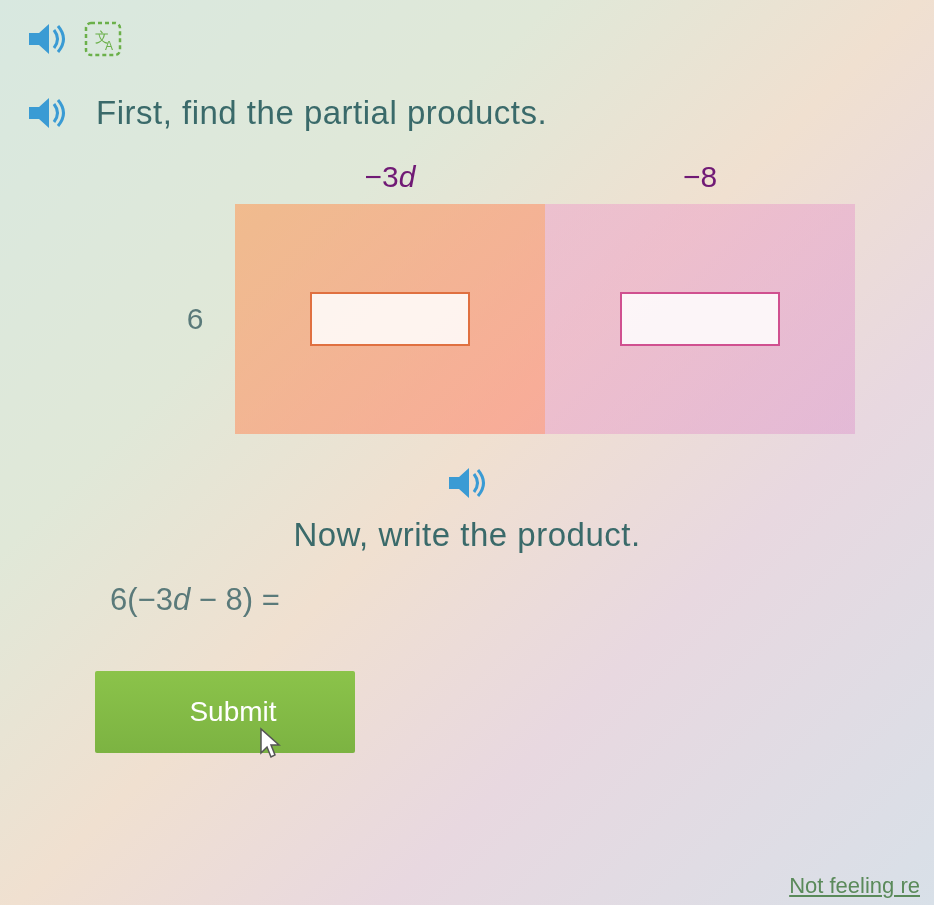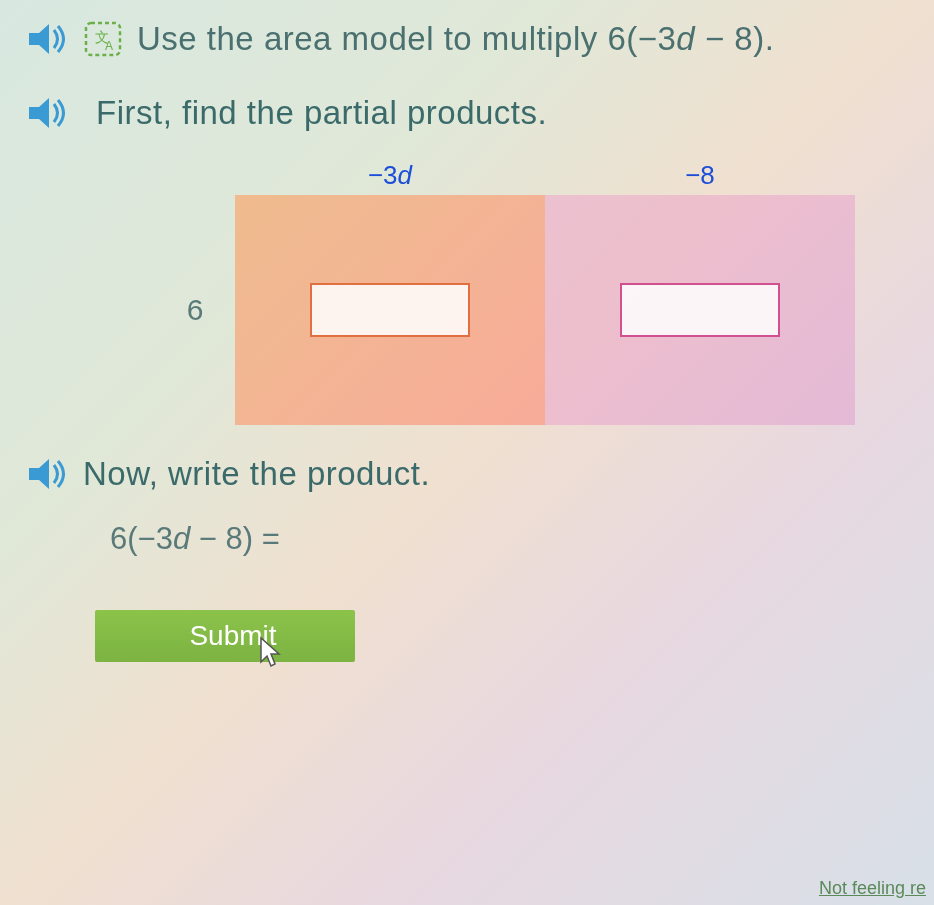--- a/index.html
+++ b/index.html
@@ -23,23 +23,23 @@
 
   .area-model {
     margin-left: 130px;
     margin-top: 10px;
     margin-bottom: 30px;
   }
   .headers { display: flex; }
   .col-spacer { width: 80px; }
   .col-header {
     text-align: center;
-    font-size: 26px;
-    color: #1d4ed8;
-    padding-bottom: 4px;
+    font-size: 30px;
+    color: #701a75;
+    padding-bottom: 10px;
   }
   .col1h { width: 310px; }
   .col2h { width: 310px; }
   .model-row { display: flex; align-items: center; }
   .row-label {
     width: 80px;
     text-align: center;
     font-size: 30px;
     color: #5a7a7a;
   }
@@ -60,32 +60,32 @@
     width: 160px;
     height: 54px;
     background: rgba(255,255,255,0.85);
     border: 2px solid;
     font-size: 24px;
     text-align: center;
   }
   .inp1 { border-color: #e07040; }
   .inp2 { border-color: #d05090; }
 
-  .row3 { margin-bottom: 28px; margin-top: 10px; }
+  .row3 { margin-bottom: 28px; margin-top: 10px; flex-direction: column; }
   .equation {
     margin-left: 85px;
     font-size: 31px;
     color: #5a7a7a;
     margin-bottom: 53px;
   }
 
   .submit-btn {
     margin-left: 70px;
     width: 260px;
-    height: 52px;
+    height: 82px;
     background: linear-gradient(#8bc34a, #7cb342);
     color: #fff;
     font-size: 28px;
     border: none;
     border-radius: 2px;
     cursor: pointer;
     display: flex;
     align-items: center;
     justify-content: center;
     position: relative;
@@ -94,22 +94,22 @@
   .cursor-icon {
     position: absolute;
     right: 70px;
     bottom: -8px;
     width: 28px;
     height: 34px;
   }
   .footer-link {
     position: absolute;
     bottom: 6px;
-    right: 8px;
-    font-size: 18px;
+    right: 14px;
+    font-size: 22px;
     color: #5a8a5a;
     text-decoration: underline;
     cursor: pointer;
   }
 </style>
 </head>
 <body>
 
 <div class="row row1">
   <span class="speaker-icon">
@@ -118,23 +118,20 @@
         <path d="M29 10 Q36 19 29 28" stroke="#3a9bd4" stroke-width="3" fill="none"></path>
         <path d="M33 6 Q44 19 33 32" stroke="#3a9bd4" stroke-width="3" fill="none"></path>
       </svg>
   </span>
   <span class="translate-icon">
     <svg viewBox="0 0 40 38">
         <rect x="3" y="3" width="34" height="32" rx="5" fill="none" stroke="#6bb04a" stroke-width="2.5" stroke-dasharray="4 3"></rect>
         <text x="12" y="22" font-size="14" fill="#6bb04a" font-family="Arial">文</text>
         <text x="22" y="30" font-size="12" fill="#6bb04a" font-family="Arial">A</text>
       </svg>
-  </span>
-  <span class="prompt-main">
-    <span>Use the area model to multiply </span><span>6(−3<span class="italic-d">d</span> − 8).</span>
   </span>
 </div>
 
 <div class="row row2">
   <span class="speaker-icon">
     <svg viewBox="0 0 44 38">
         <path d="M4 13 L14 13 L24 4 L24 34 L14 25 L4 25 Z" fill="#3a9bd4"></path>
         <path d="M29 10 Q36 19 29 28" stroke="#3a9bd4" stroke-width="3" fill="none"></path>
         <path d="M33 6 Q44 19 33 32" stroke="#3a9bd4" stroke-width="3" fill="none"></path>
       </svg>

